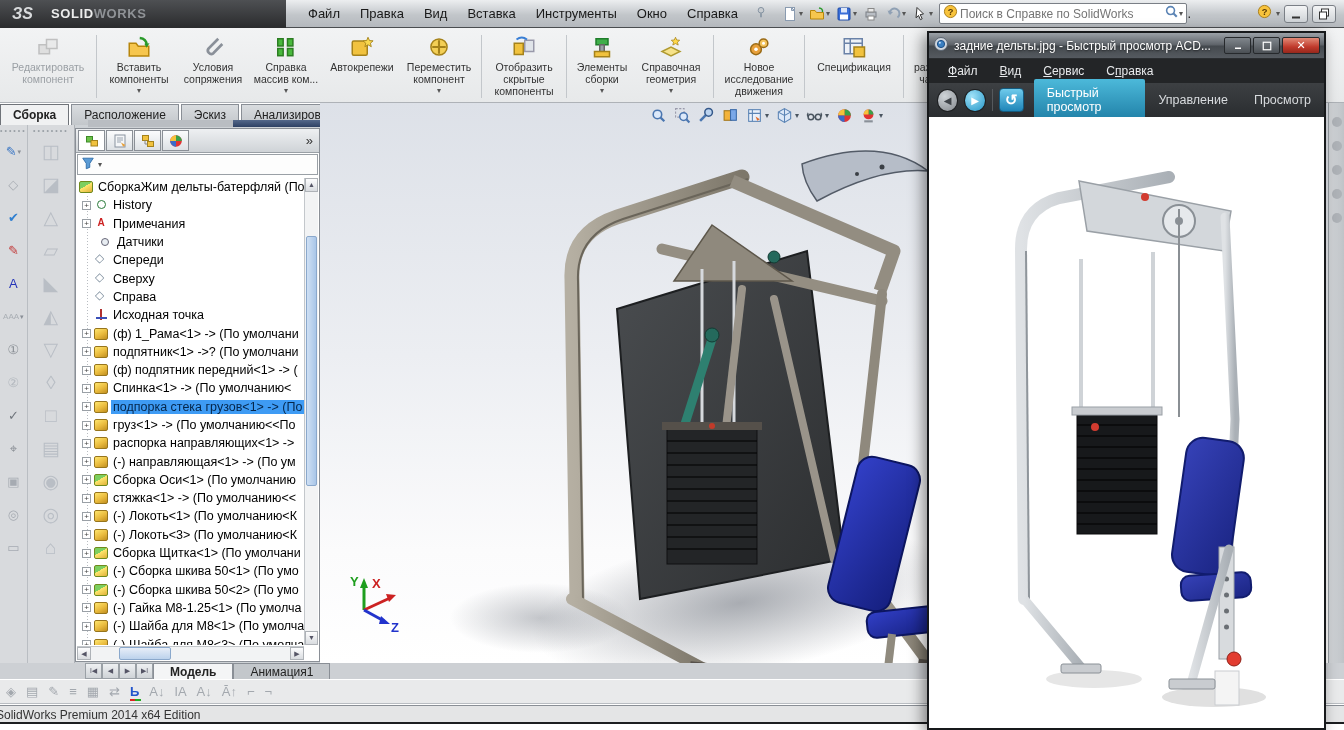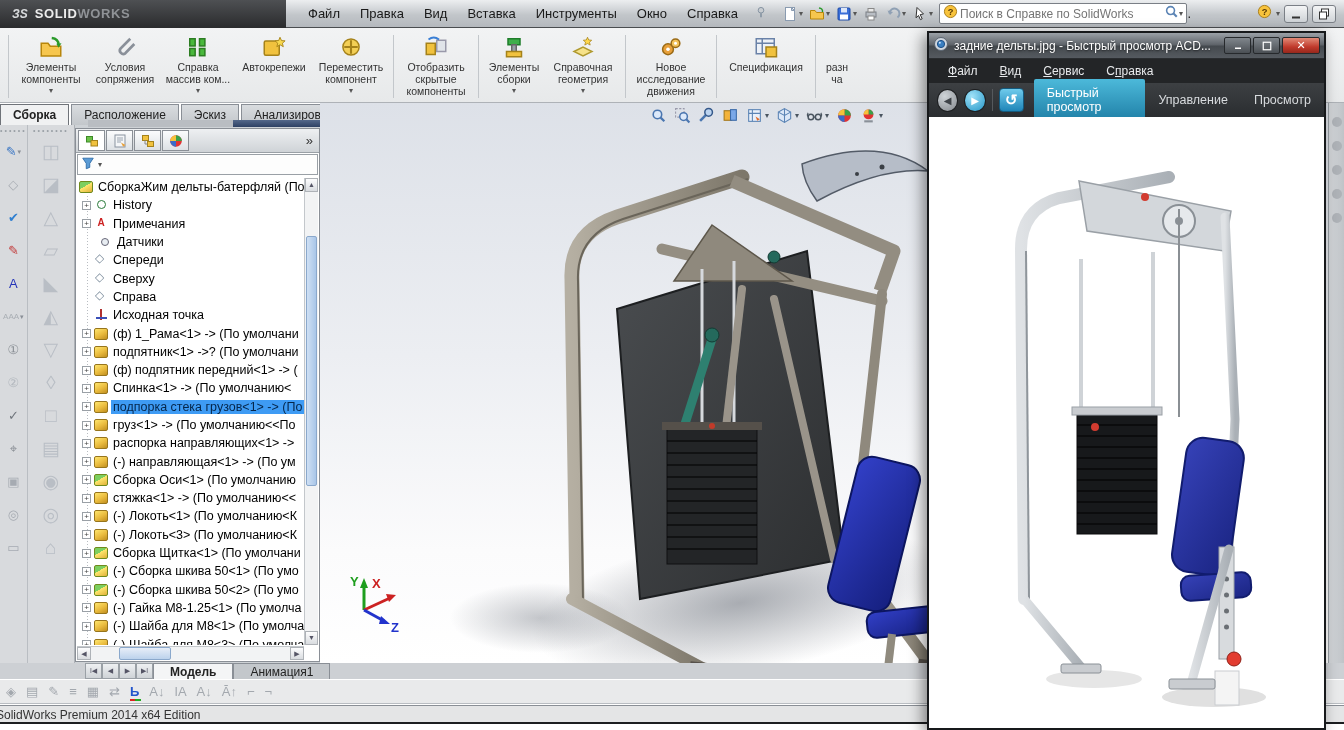--- a/index.html
+++ b/index.html
@@ -5,21 +5,21 @@
   html,body{margin:0;padding:0;background:#fff;}
   *{box-sizing:border-box;font-family:"Liberation Sans",sans-serif;}
   #screen{position:relative;width:1344px;height:730px;overflow:hidden;background:#fff;}
 
   
   .titlebar{position:absolute;left:0;top:0;width:1344px;height:28px;
     background:linear-gradient(#eceef0,#c2c6ca 55%,#b4b8bd);border-bottom:1px solid #4a4d50;
     display:flex;align-items:center;}
   .logo{width:286px;height:28px;background:linear-gradient(#4e5053,#2a2b2d);display:flex;align-items:center;
     padding-left:12px;flex:none;}
-  .logo .bs{font-size:12px;font-weight:bold;font-style:italic;color:#d8dadc;margin-right:7px;}
+  .logo .bs{font-size:16px;font-weight:bold;font-style:italic;color:#d8dadc;margin-right:18px;}
   .logo .solid{font-size:13px;font-weight:bold;color:#ececec;letter-spacing:.6px;}
   .logo .works{font-size:13px;font-weight:bold;color:#8f9296;letter-spacing:.6px;}
   .menubar{display:flex;align-items:center;margin-left:12px;}
   .menu-item{font-size:13px;color:#1a1a1a;padding:4px 10px;border-radius:3px;cursor:default;}
   .pin{margin:0 6px;}
   .qat{display:flex;align-items:center;gap:2px;margin-left:6px;}
   .qbtn{display:flex;align-items:center;padding:1px 2px;border-radius:2px;}
   .qbtn .dd{font-size:8px;color:#555;margin-left:1px;}
   .doc-title{font-size:13px;color:#1c1c1c;margin-left:14px;white-space:nowrap;}
   .searchbox{position:absolute;left:939px;top:3px;width:248px;height:21px;background:#fff;border:1px solid #7a7f86;
@@ -295,31 +295,42 @@
       <div class="winbtn" id="btn-rest">
           <svg width="16" height="16" viewBox="0 0 16 16">
             <rect x="5.5" y="3" width="7" height="7" fill="#fff" stroke="#333"></rect>
             <rect x="3.5" y="6" width="7" height="7" fill="#fff" stroke="#333"></rect>
           </svg>
         </div>
     </div>
   </div>
 
   <div class="ribbon" id="ribbon">
+      <div class="rgroup">
+        <div class="rbtn disabled" style="width: 88px;">
+          <div class="ric">
+            <svg width="24" height="24" viewBox="0 0 16 16">
+              <rect x="2" y="6.5" width="7" height="6" fill="#d2d2d2" stroke="#999"></rect>
+              <rect x="7" y="3" width="7" height="6" fill="#e5e5e5" stroke="#999"></rect>
+            </svg>
+          </div>
+          <div class="rlabel">Редактировать компонент</div>
+        </div>
+      </div>
       <div class="rsep"></div>
       <div class="rgroup">
         <div class="rbtn" style="width: 76px;">
           <div class="ric">
             <svg width="24" height="24" viewBox="0 0 16 16">
               <path d="M1.5 5.5 L6 5.5 L7.5 7.5 L14.5 7.5 L14.5 14 L1.5 14 Z" fill="#f6c64e" stroke="#b8860b"></path>
               <path d="M8.5 2 q4.5 .5 4.5 4.5" fill="none" stroke="#2a9a2a" stroke-width="1.6"></path>
               <path d="M13 8.5 l2-3 -3.4.4z" fill="#2a9a2a"></path>
             </svg>
           </div>
-          <div class="rlabel">Элементы компоненты</div>
+          <div class="rlabel">Вставить компоненты</div>
           <div class="rdd">▾</div>
         </div>
         <div class="rbtn" style="width: 72px;">
           <div class="ric">
             <svg width="24" height="24" viewBox="0 0 16 16">
               <path d="M11.5 2.5 L5 9 a2.3 2.3 0 0 0 3.2 3.2 L14.2 6" fill="none" stroke="#8a9099" stroke-width="1.8"></path>
             </svg>
           </div>
           <div class="rlabel">Условия сопряжения</div>
         </div>

